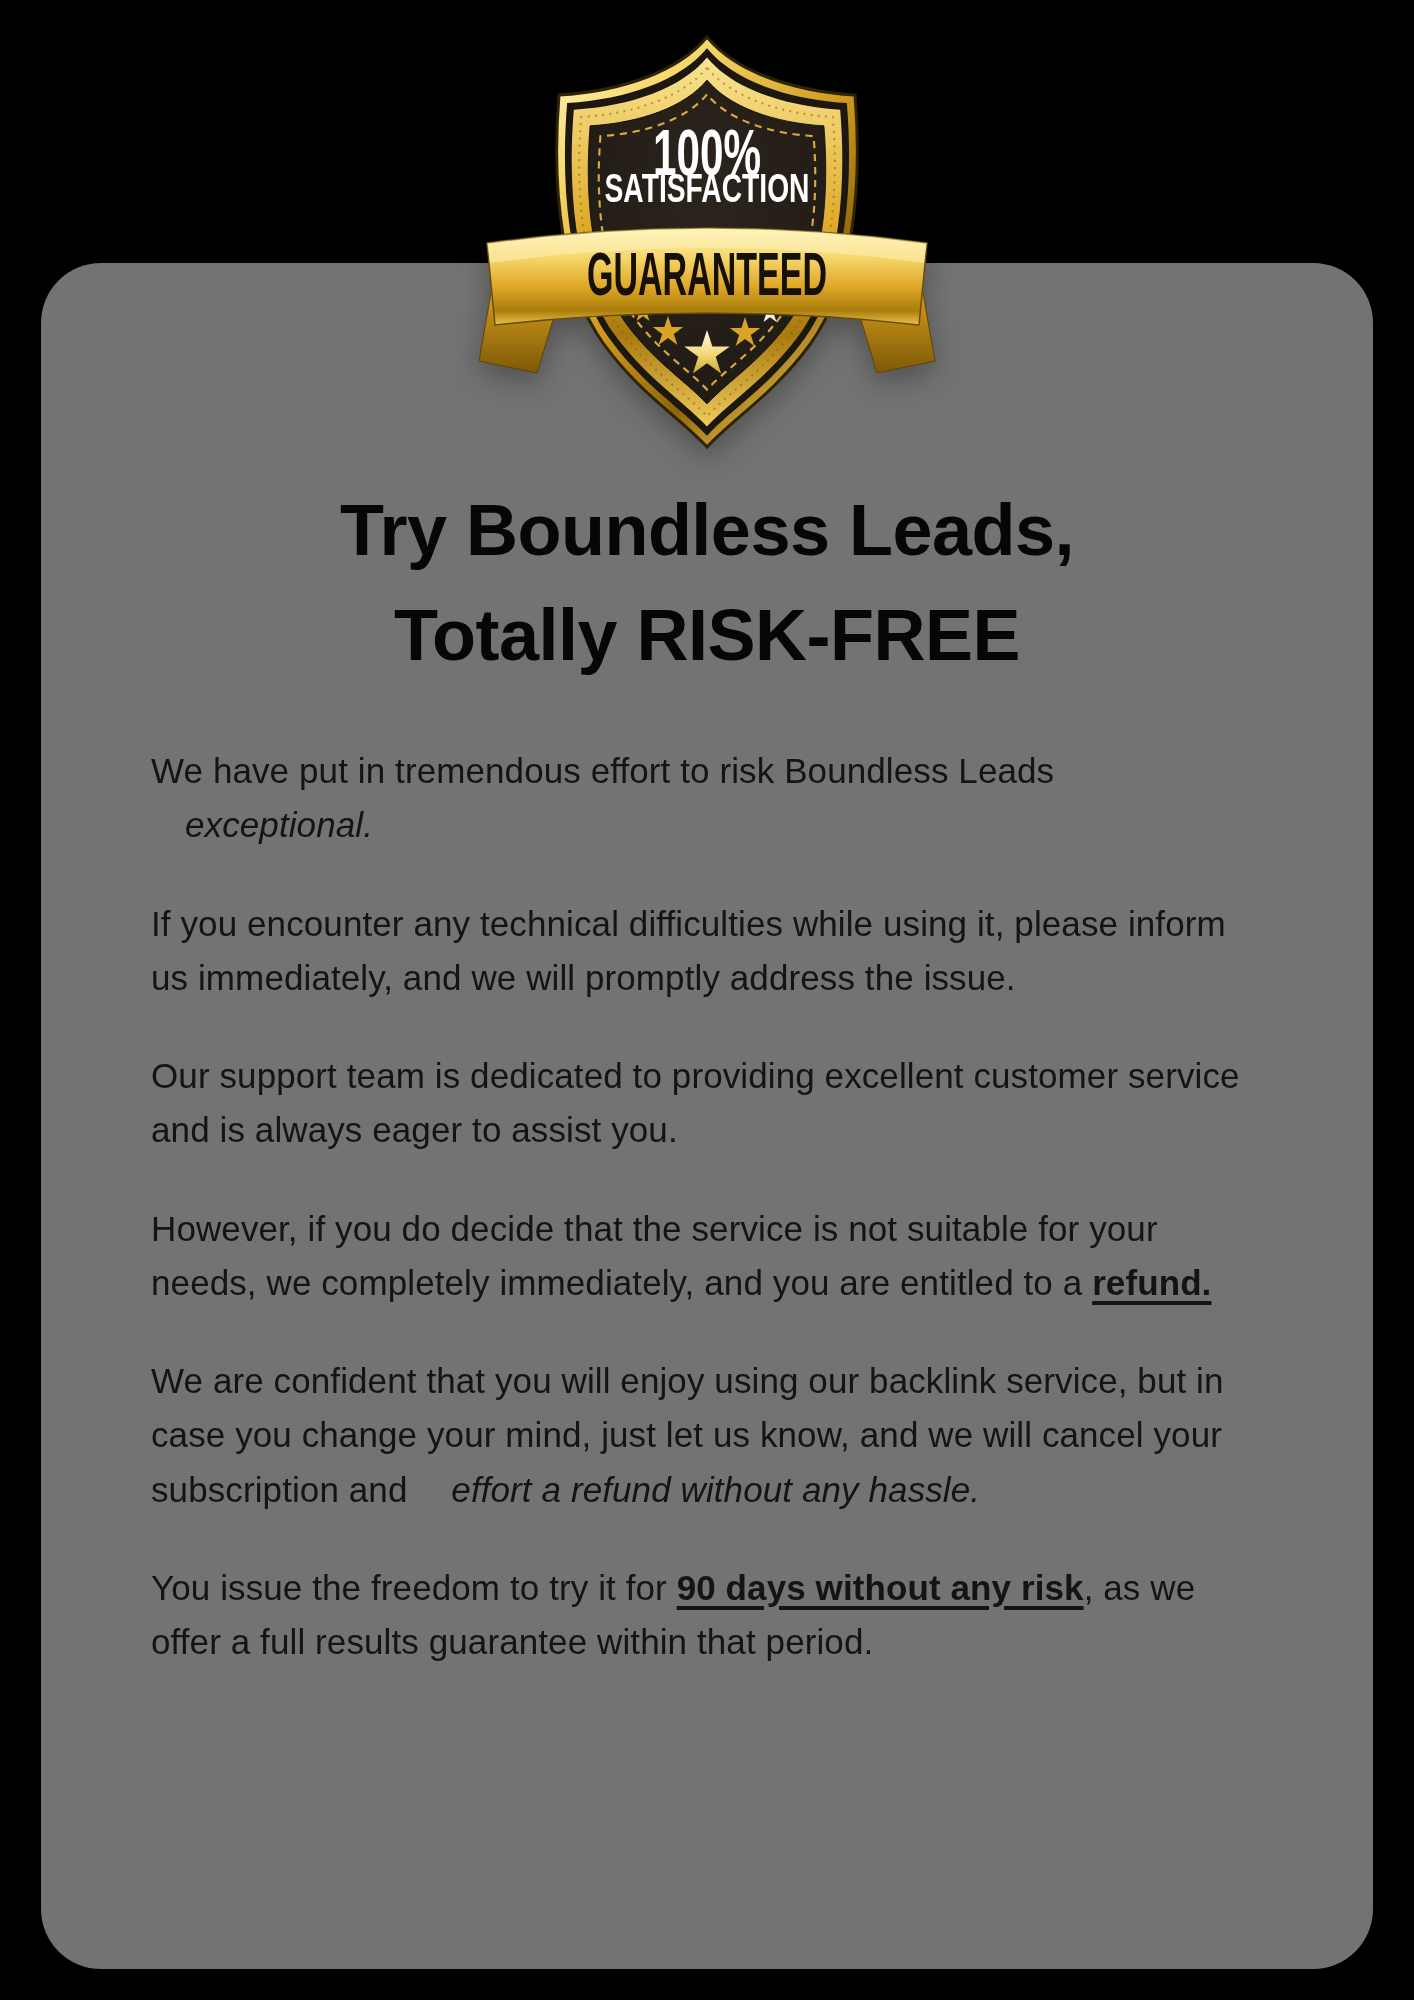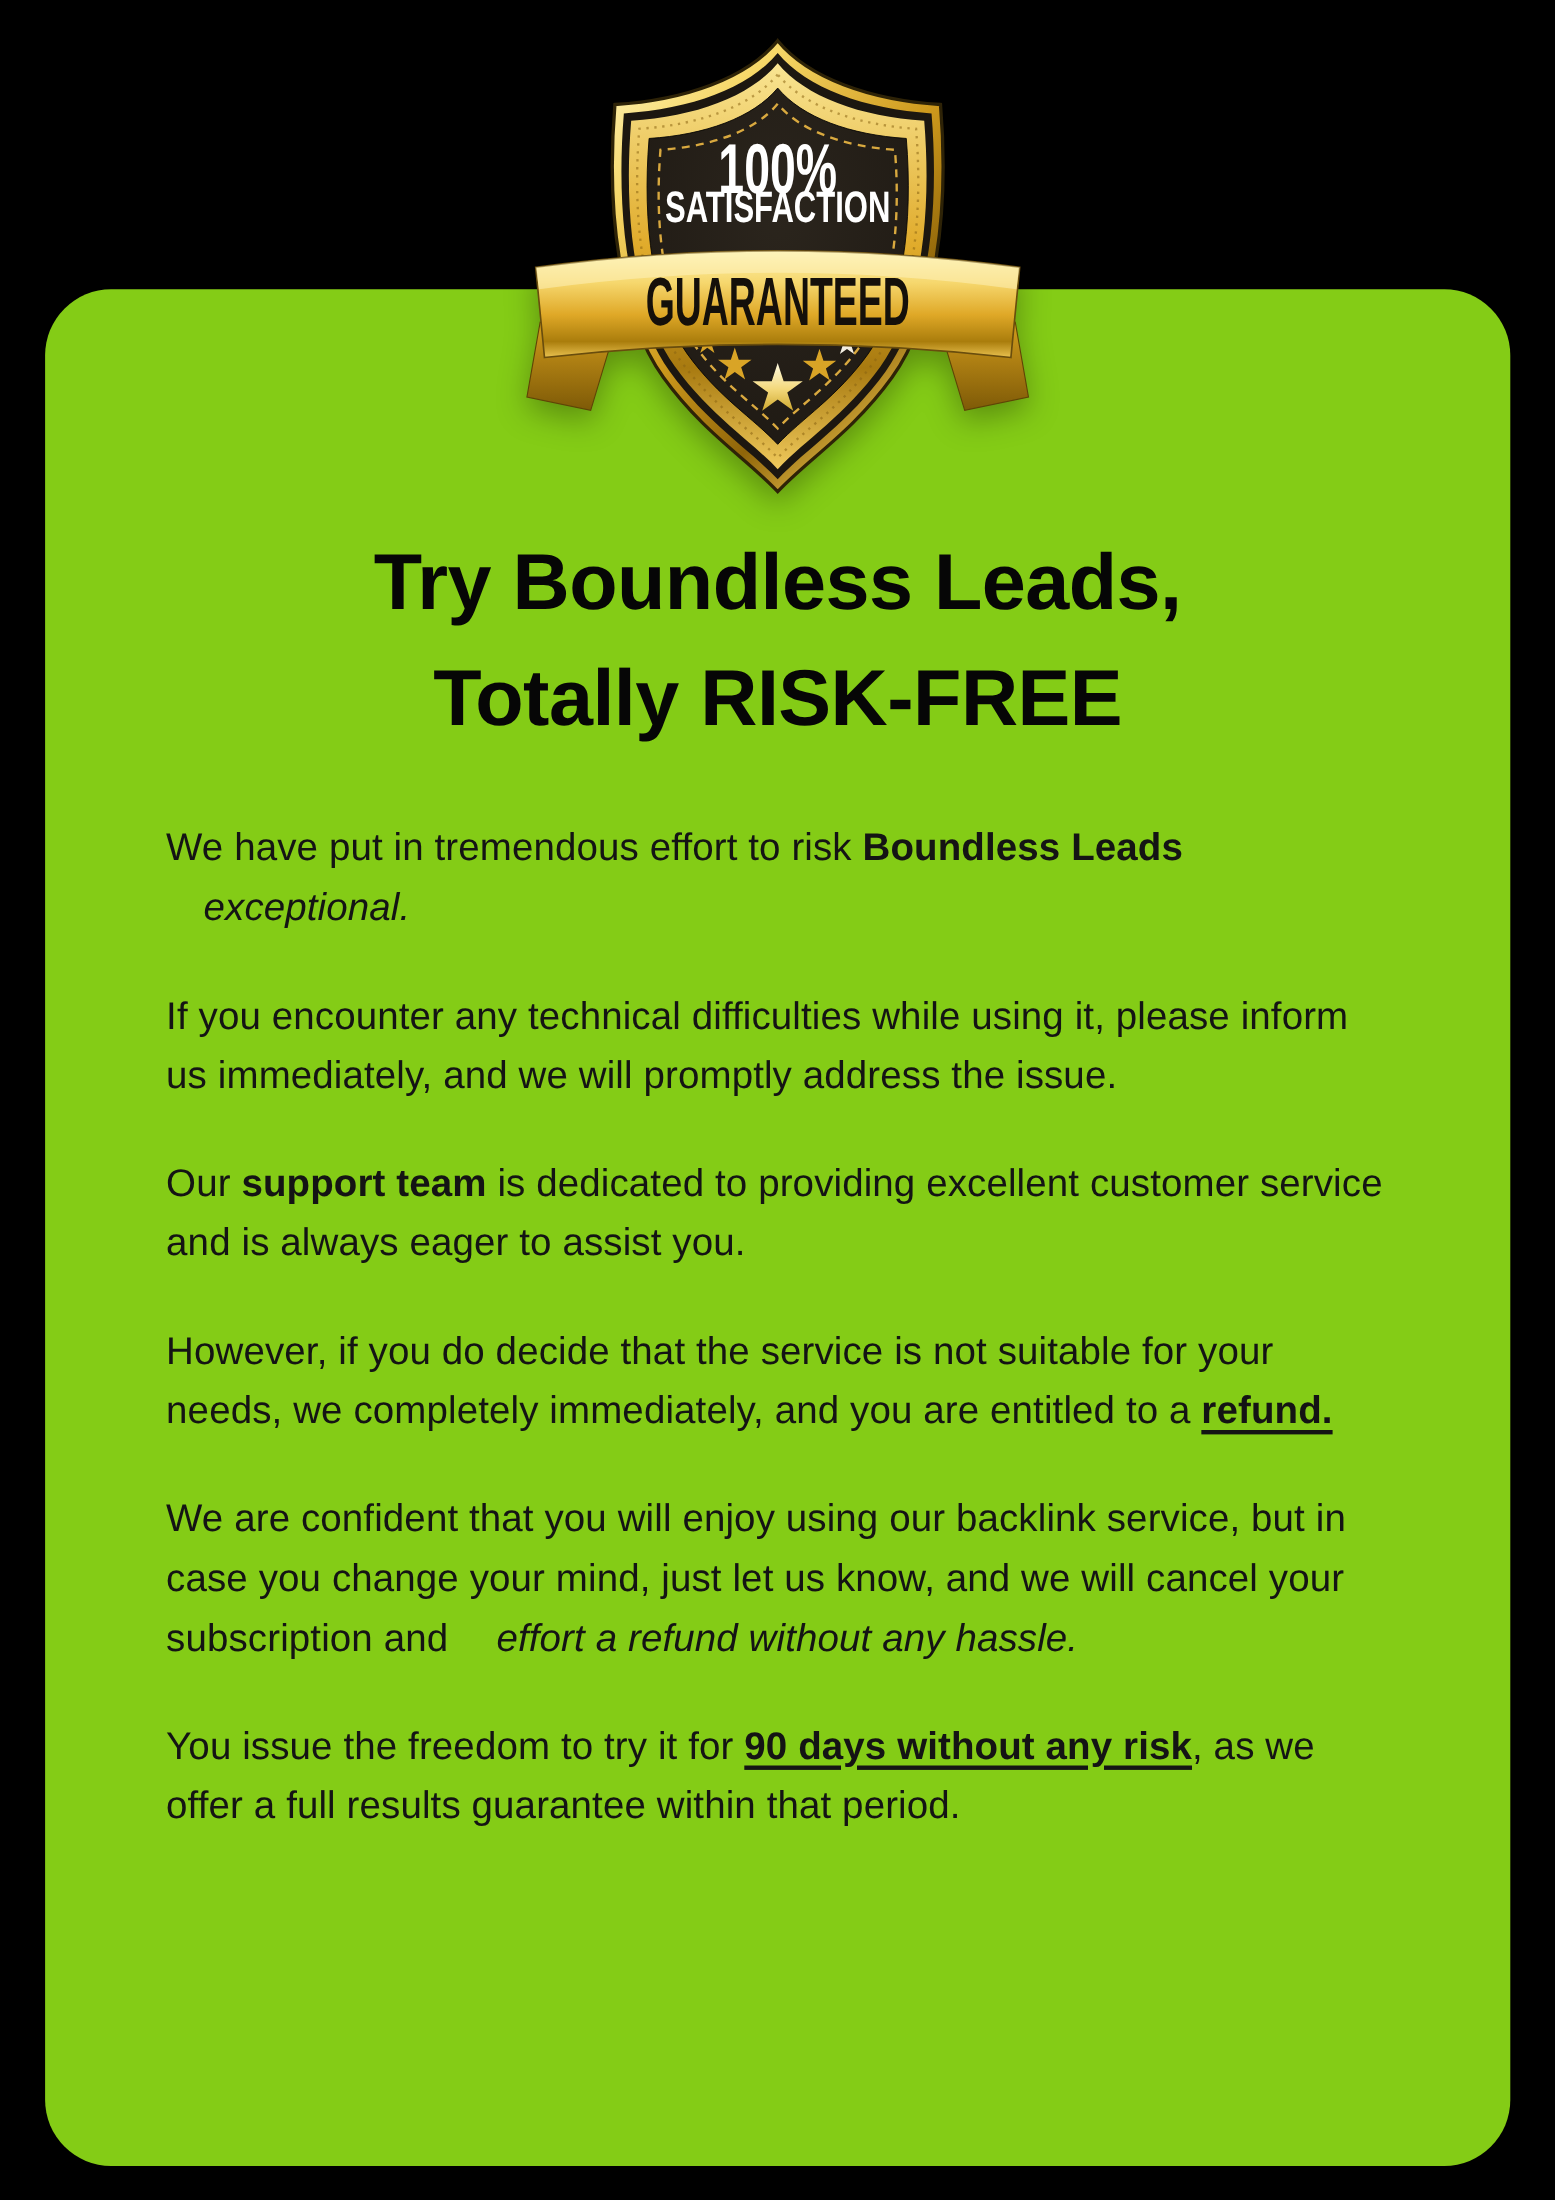--- a/index.html
+++ b/index.html
@@ -3,35 +3,35 @@
 <meta charset="utf-8">
 <style>
   html,body{margin:0;padding:0;}
   body{
     width:1414px;height:2000px;position:relative;
     background:#000000;overflow:hidden;
     font-family:"Liberation Sans",sans-serif;
   }
   .card{
     position:absolute;left:41px;top:263px;width:1332px;height:1706px;
-    background:#84cc16;border-radius:60px;box-sizing:border-box;
+    background:#737373;border-radius:60px;box-sizing:border-box;
     padding:215px 110px 0 110px;
   }
   .headline{
     margin:0 0 56px 0;text-align:center;color:#060606;
     font-size:72px;line-height:1.46;font-weight:800;letter-spacing:-0.5px;
   }
   .headline span{display:block;}
   .body-copy p{
     margin:0 0 44px 0;font-size:35px;line-height:1.55;color:#141414;
     letter-spacing:0.1px;
   }
   .body-copy p:last-child{margin-bottom:0;}
   .body-copy span.n{font-weight:400;}
-  .body-copy span.b{font-weight:700;}
+  .body-copy span.b{font-weight:400;}
   .body-copy span.i{font-style:italic;margin-left:34px;}
   .body-copy span.bu{
     font-weight:700;text-decoration:underline;
     text-decoration-thickness:4px;text-underline-offset:6px;
   }
   .badge{
     position:absolute;left:477px;top:25px;width:460px;height:440px;
     filter:drop-shadow(0 10px 14px rgba(0,0,0,0.30));
   }
   .badge text{font-family:"Liberation Sans",sans-serif;font-weight:bold;}

